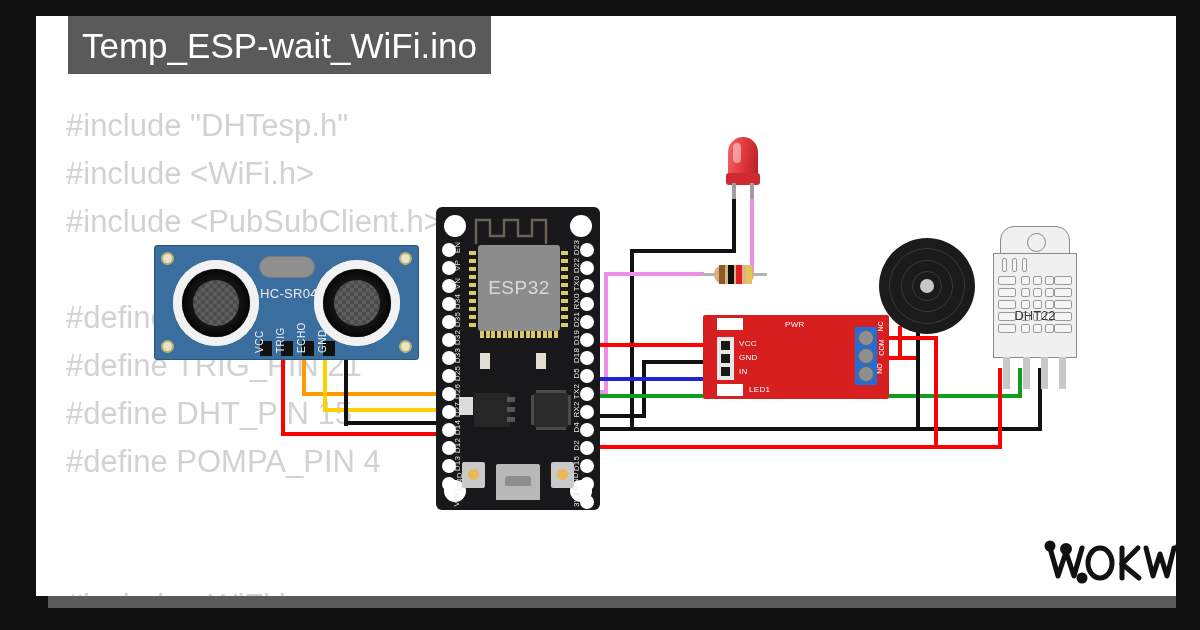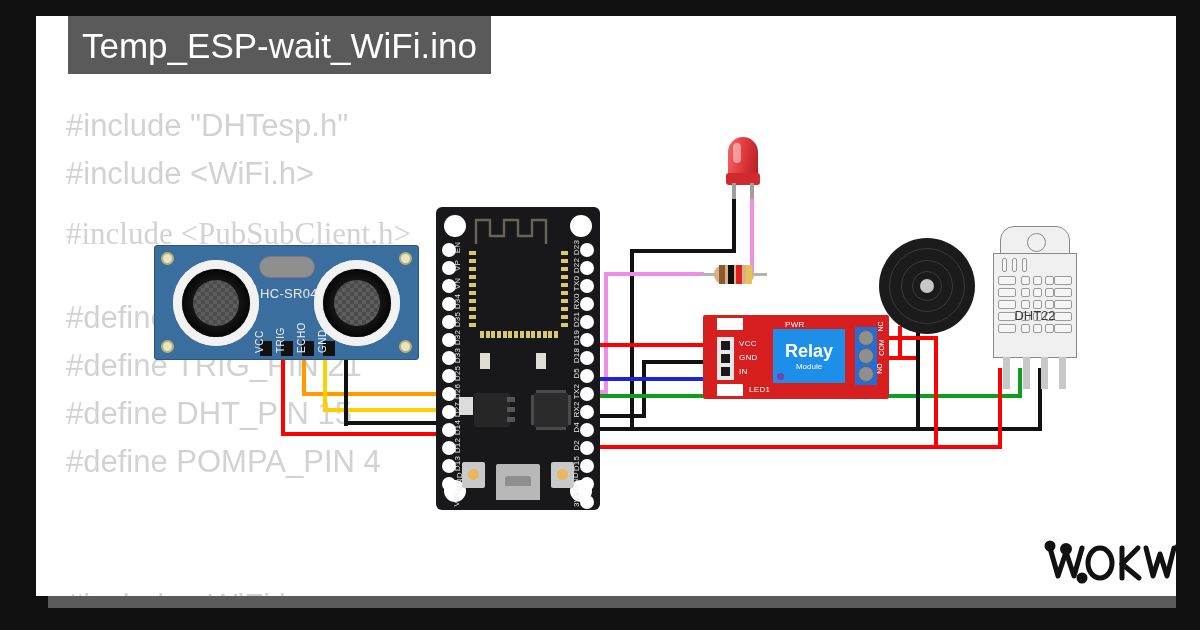--- a/index.html
+++ b/index.html
@@ -224,21 +224,21 @@
 
 <div id="root">
 
   <div class="shadow-sheet"></div>
 
   <div class="canvas-sheet">
 
     <div class="code-layer">
       <div class="code-line" style="left:30px;top:92px;">#include "DHTesp.h"</div>
       <div class="code-line" style="left:30px;top:140px;">#include &lt;WiFi.h&gt;</div>
-      <div class="code-line" style="left:30px;top:200px;font-family:Liberation Serif, serif;">#include &lt;PubSubClient.h&gt;</div>
+      <div class="code-line" style="left:30px;top:188px;">#include &lt;PubSubClient.h&gt;</div>
       <div class="code-line" style="left:30px;top:284px;">#define ECHO_PIN 5</div>
       <div class="code-line" style="left:30px;top:332px;">#define TRIG_PIN 21</div>
       <div class="code-line" style="left:30px;top:380px;">#define DHT_PIN 15</div>
       <div class="code-line" style="left:30px;top:428px;">#define POMPA_PIN 4</div>
       <div class="code-line clipped" style="left:30px;top:572px;">#include &lt;WiFi.h&gt;</div>
     </div>
 
     <div class="diagram">
 
       <div class="wire" style="left:245px;top:344px;width:4px;height:76px;background:#ff0000;"></div>
@@ -319,20 +319,23 @@
       <div class="esp32">
         <div class="esp-hole" style="left:8px;top:8px;"></div>
         <div class="esp-hole" style="right:8px;top:8px;"></div>
         <div class="esp-hole" style="left:8px;bottom:8px;"></div>
         <div class="esp-hole" style="right:8px;bottom:8px;"></div>
 
         <svg class="esp-ant" viewBox="0 0 86 30">
           <path d="M2 28 L2 4 L16 4 L16 20 L30 20 L30 4 L44 4 L44 20 L58 20 L58 4 L72 4 L72 28" fill="none" stroke="#6b6358" stroke-width="2.4"></path>
         </svg>
 
+        <div class="esp-shield">
+          <span>ESP32</span>
+        </div>
 
         <div class="esp-pad-col" style="left:33px;">
           <div class="esp-pad"></div>
             <div class="esp-pad"></div>
             <div class="esp-pad"></div>
             <div class="esp-pad"></div>
           <div class="esp-pad"></div>
             <div class="esp-pad"></div>
             <div class="esp-pad"></div>
             <div class="esp-pad"></div>
@@ -484,25 +487,20 @@
 
         <div class="relay-hdr">
           <i style="top:4px;"></i>
             <i style="top:17px;"></i>
             <i style="top:30px;"></i>
         </div>
         <div class="relay-hdr-txt" style="left:36px;top:24px;">VCC</div>
         <div class="relay-hdr-txt" style="left:36px;top:38px;">GND</div>
         <div class="relay-hdr-txt" style="left:36px;top:52px;">IN</div>
 
-        <div class="relay-blue">
-          <b>Relay</b>
-          <s>Module</s>
-          <i></i>
-        </div>
 
         <div class="relay-led" style="left:14px;bottom:3px;"></div>
         <div class="relay-led-txt" style="left:46px;bottom:5px;">LED1</div>
 
         <div class="relay-term">
           <div class="relay-screw" style="top:3px;"></div>
           <div class="relay-screw" style="top:21px;"></div>
           <div class="relay-screw" style="top:39px;"></div>
         </div>
         <div class="relay-term-txt" style="left:172px;top:8px;">NC</div>

